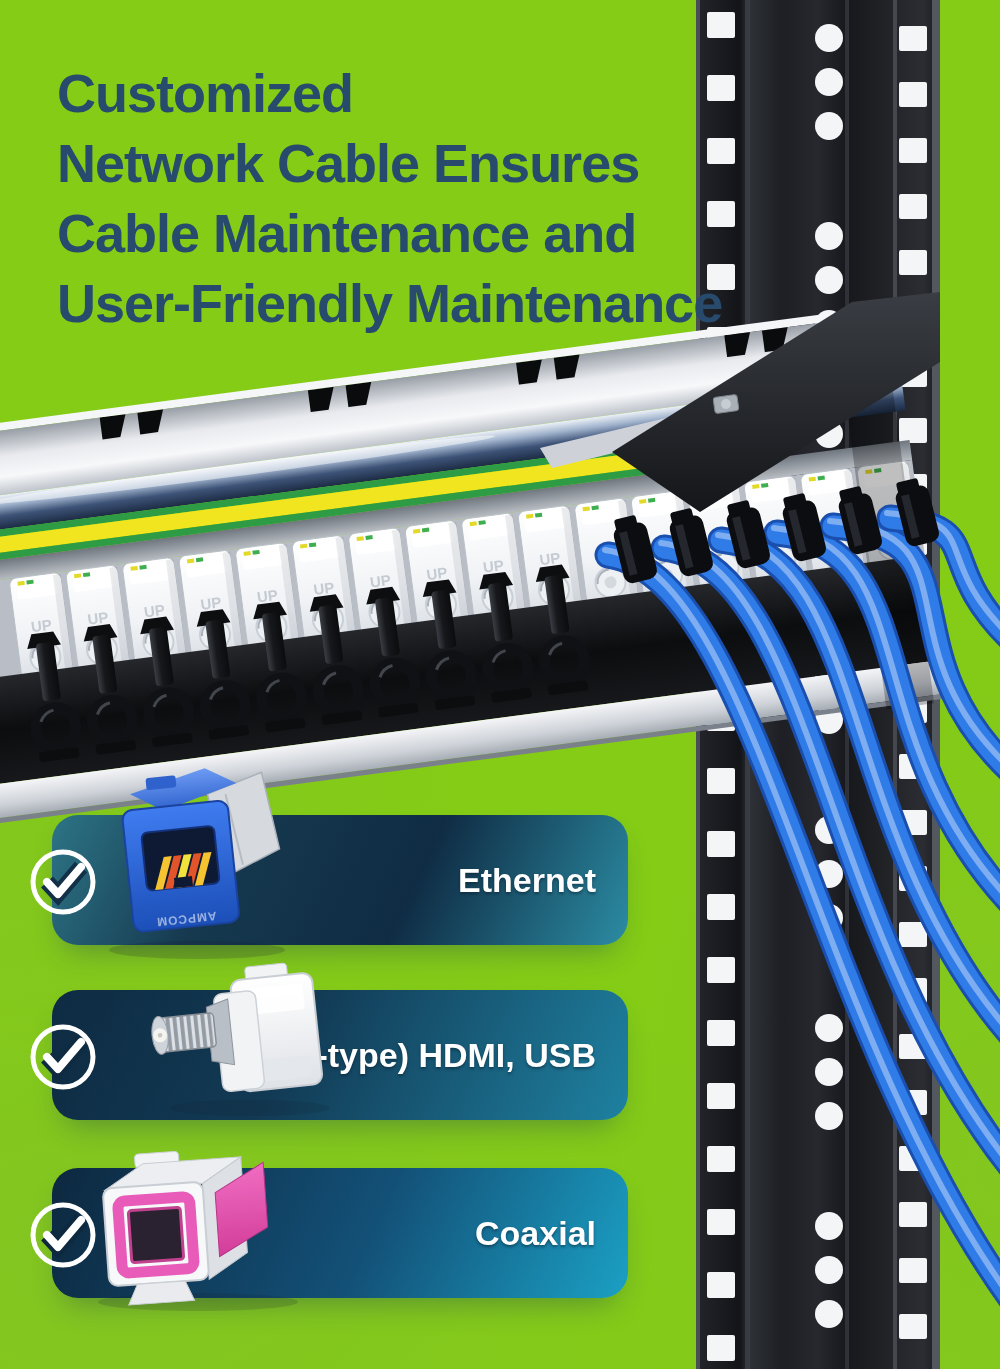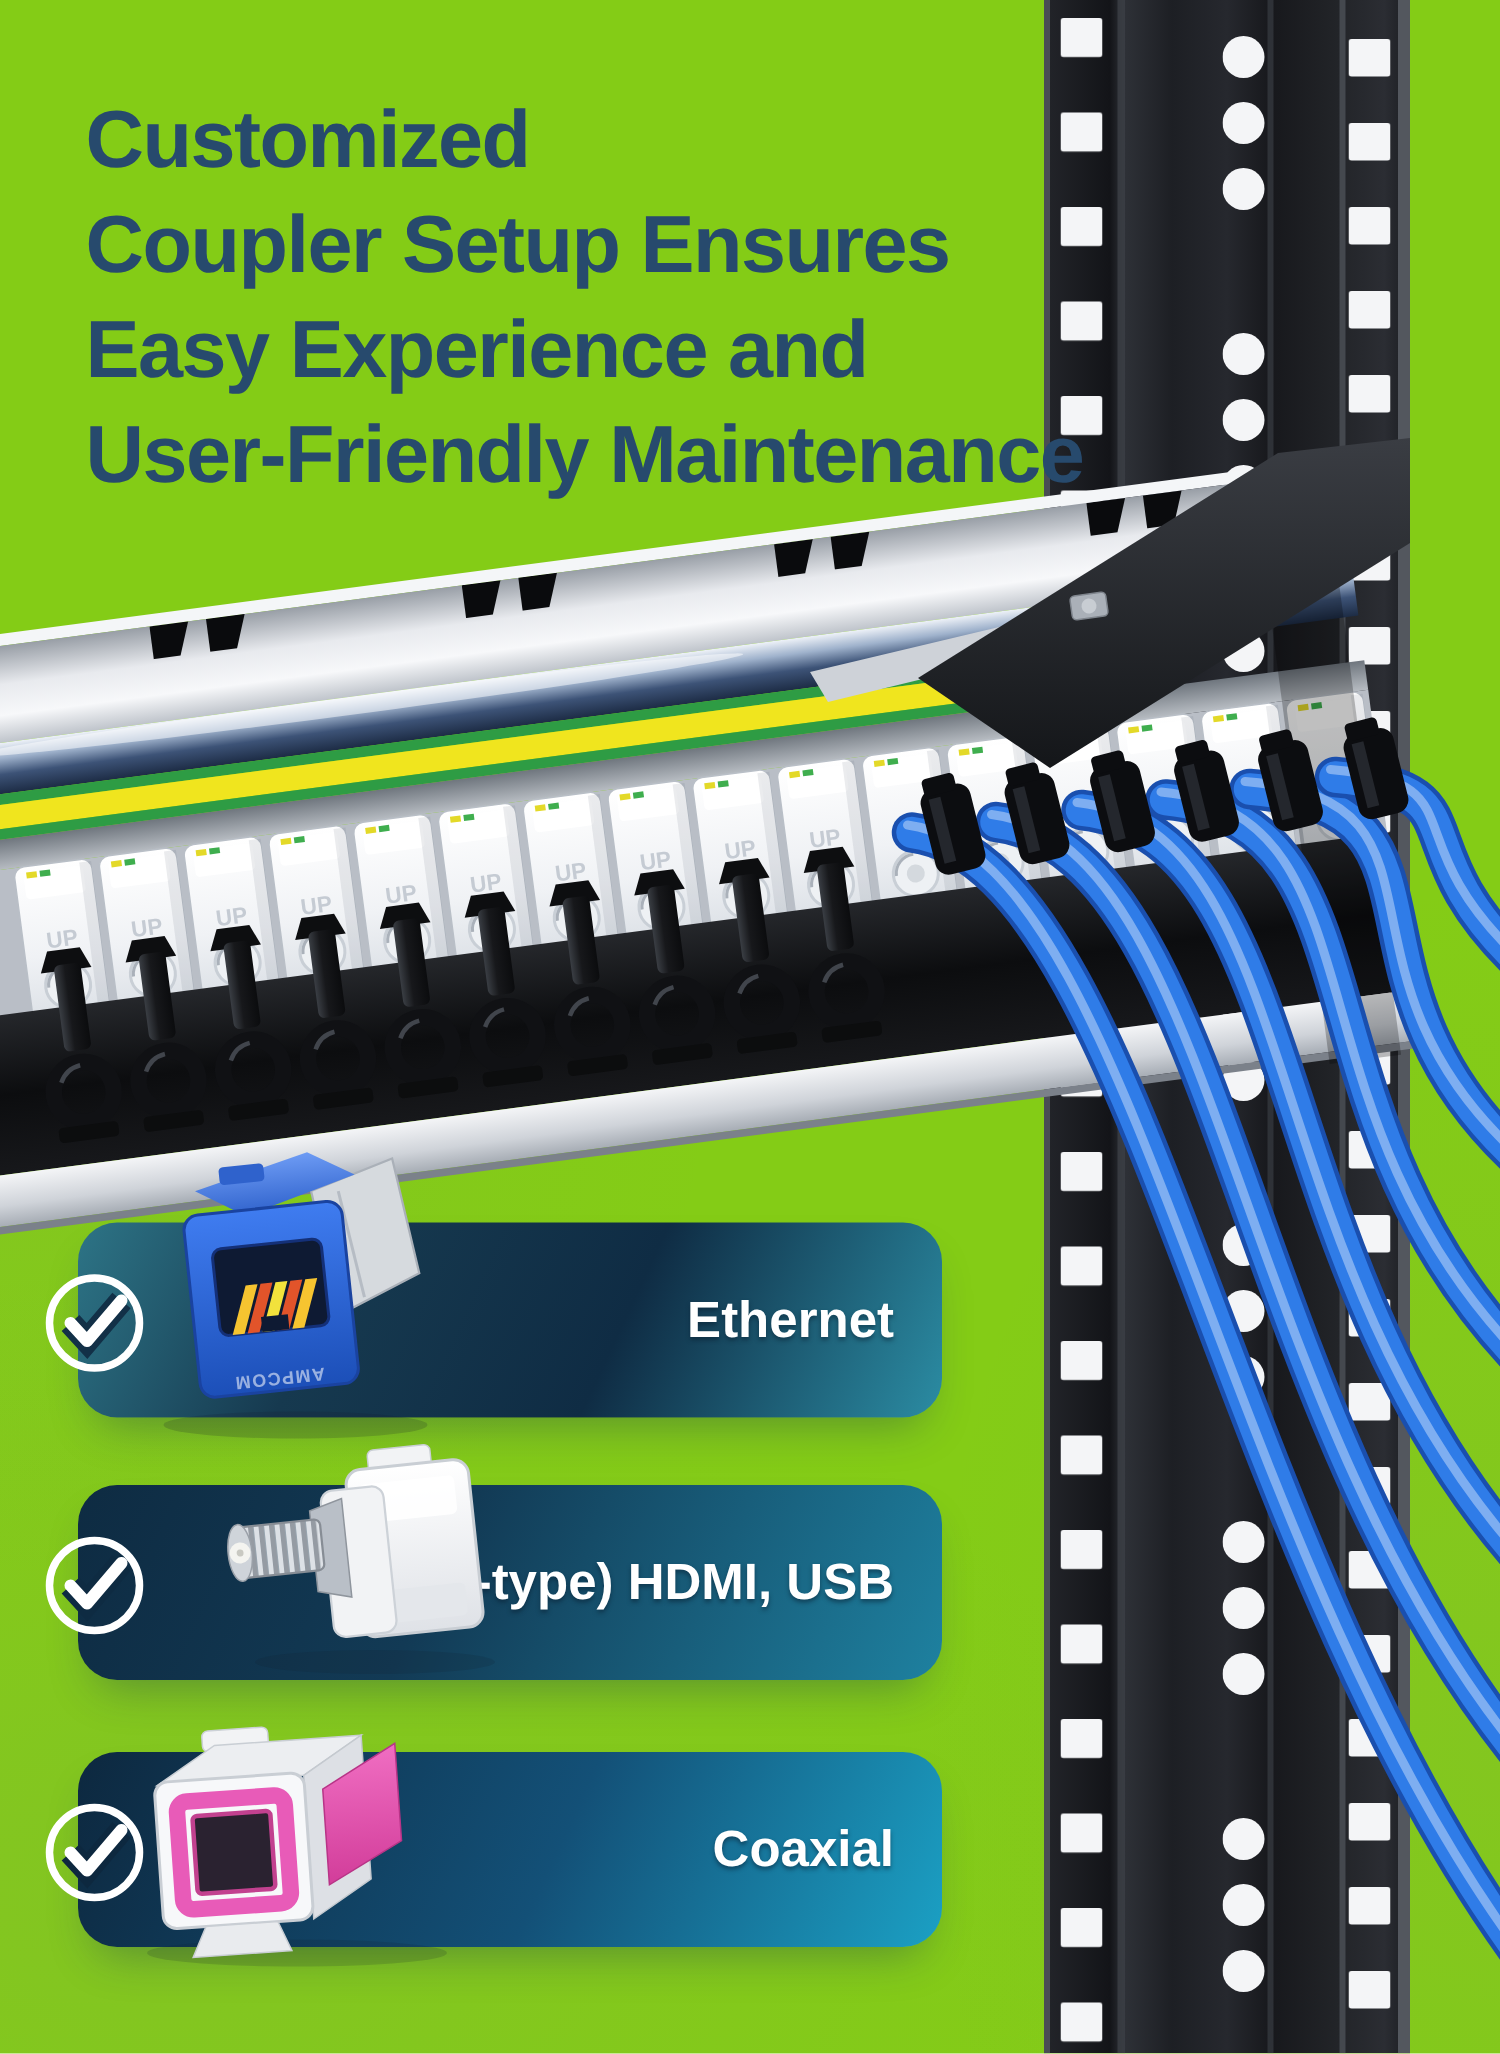--- a/index.html
+++ b/index.html
@@ -291,22 +291,22 @@
             <rect class="grip" x="-4" y="-26" width="34" height="58" rx="9"></rect>
             <rect x="2" y="-20" width="8" height="44" fill="#2b2e34" opacity=".8"></rect>
             <rect class="grip" x="0" y="-34" width="22" height="12" rx="3"></rect>
           </g>
       </g>
     </g>
   </svg>
 
   <div class="headline">
     <div>Customized</div>
-    <div>Coupler Setup Ensures</div>
-    <div>Easy Experience and</div>
+    <div>Network Cable Ensures</div>
+    <div>Cable Maintenance and</div>
     <div>User-Friendly Maintenance</div>
   </div>
 
   <div class="banner b1">
     <div class="banner-text">
       <span>Ethernet</span>
     </div>
   </div>
   <div class="banner b2">
     <div class="banner-text">

